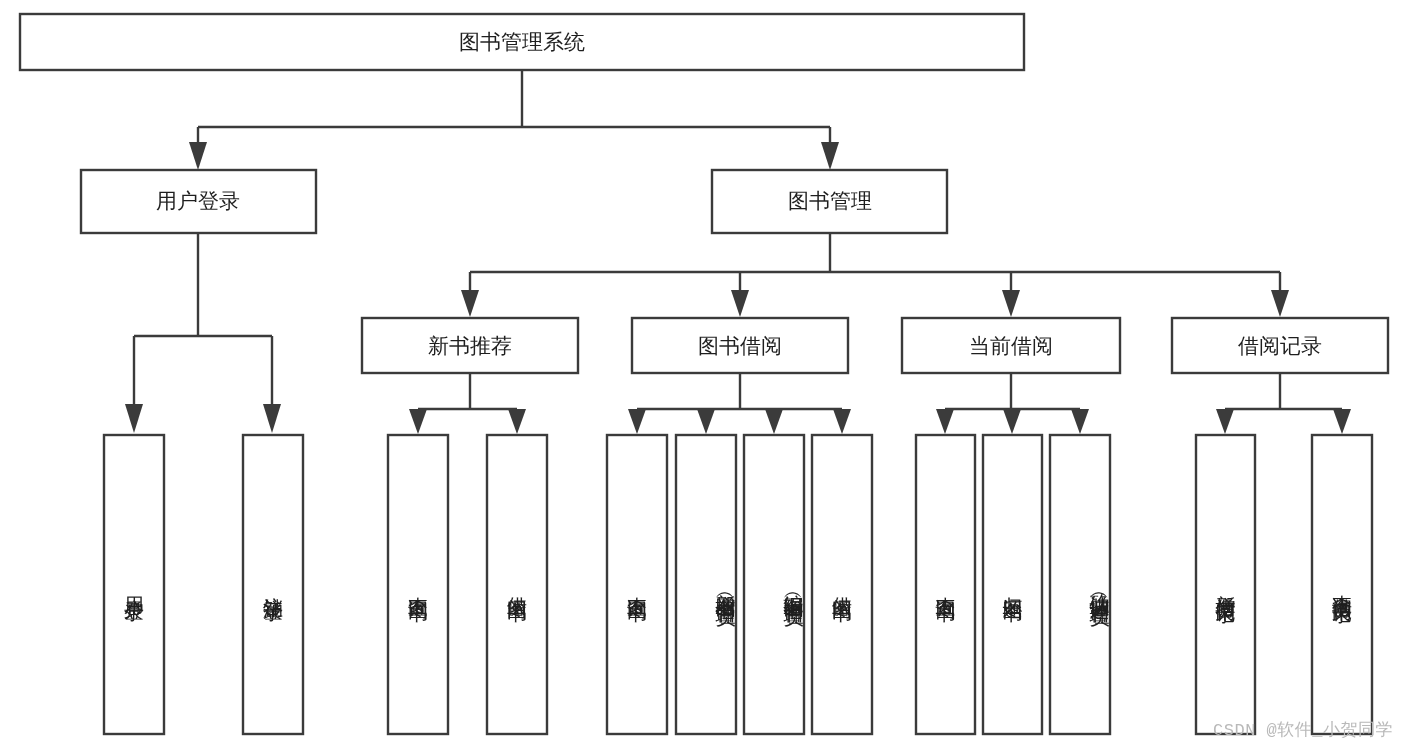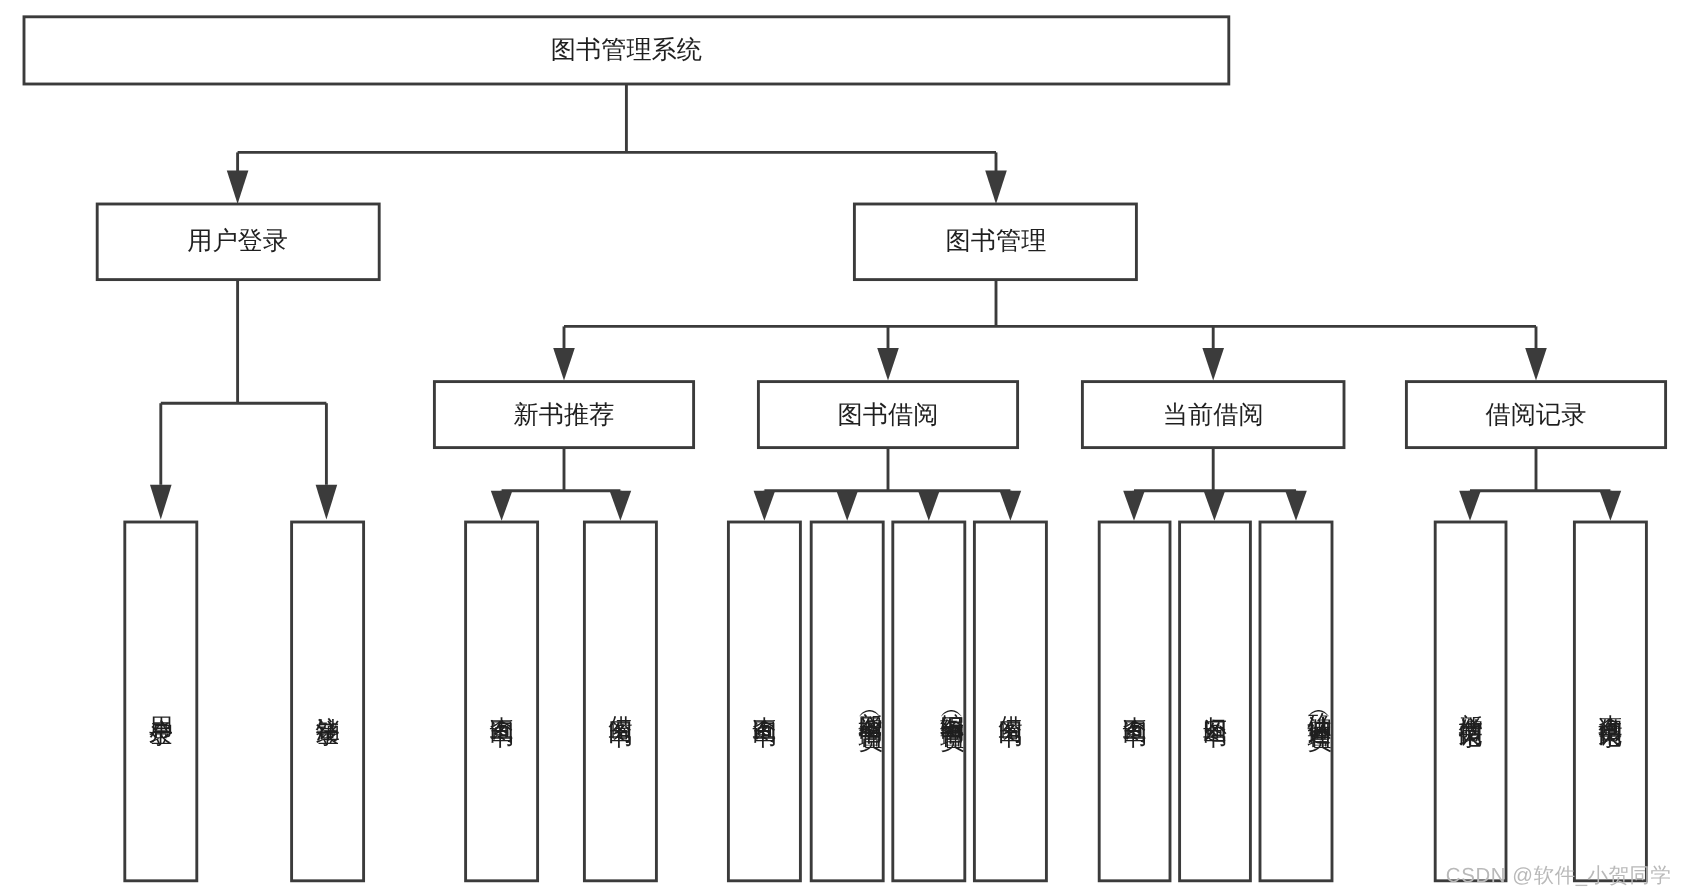--- a/index.html
+++ b/index.html
@@ -65,21 +65,21 @@
     white-space: nowrap;
     pointer-events: none;
   }
   .vlabel.center {
     align-items: center;
   }
   .watermark {
     position: absolute;
     right: 12px;
     bottom: 6px;
-    font-family: Liberation Sans, sans-serif;
+    font-family: Liberation Mono, monospace;
     font-size: 17px;
     color: #b9b9b9;
     letter-spacing: 0.5px;
     white-space: nowrap;
   }
 </style>
 </head>
 <body>
 
 <div id="chart-root">

